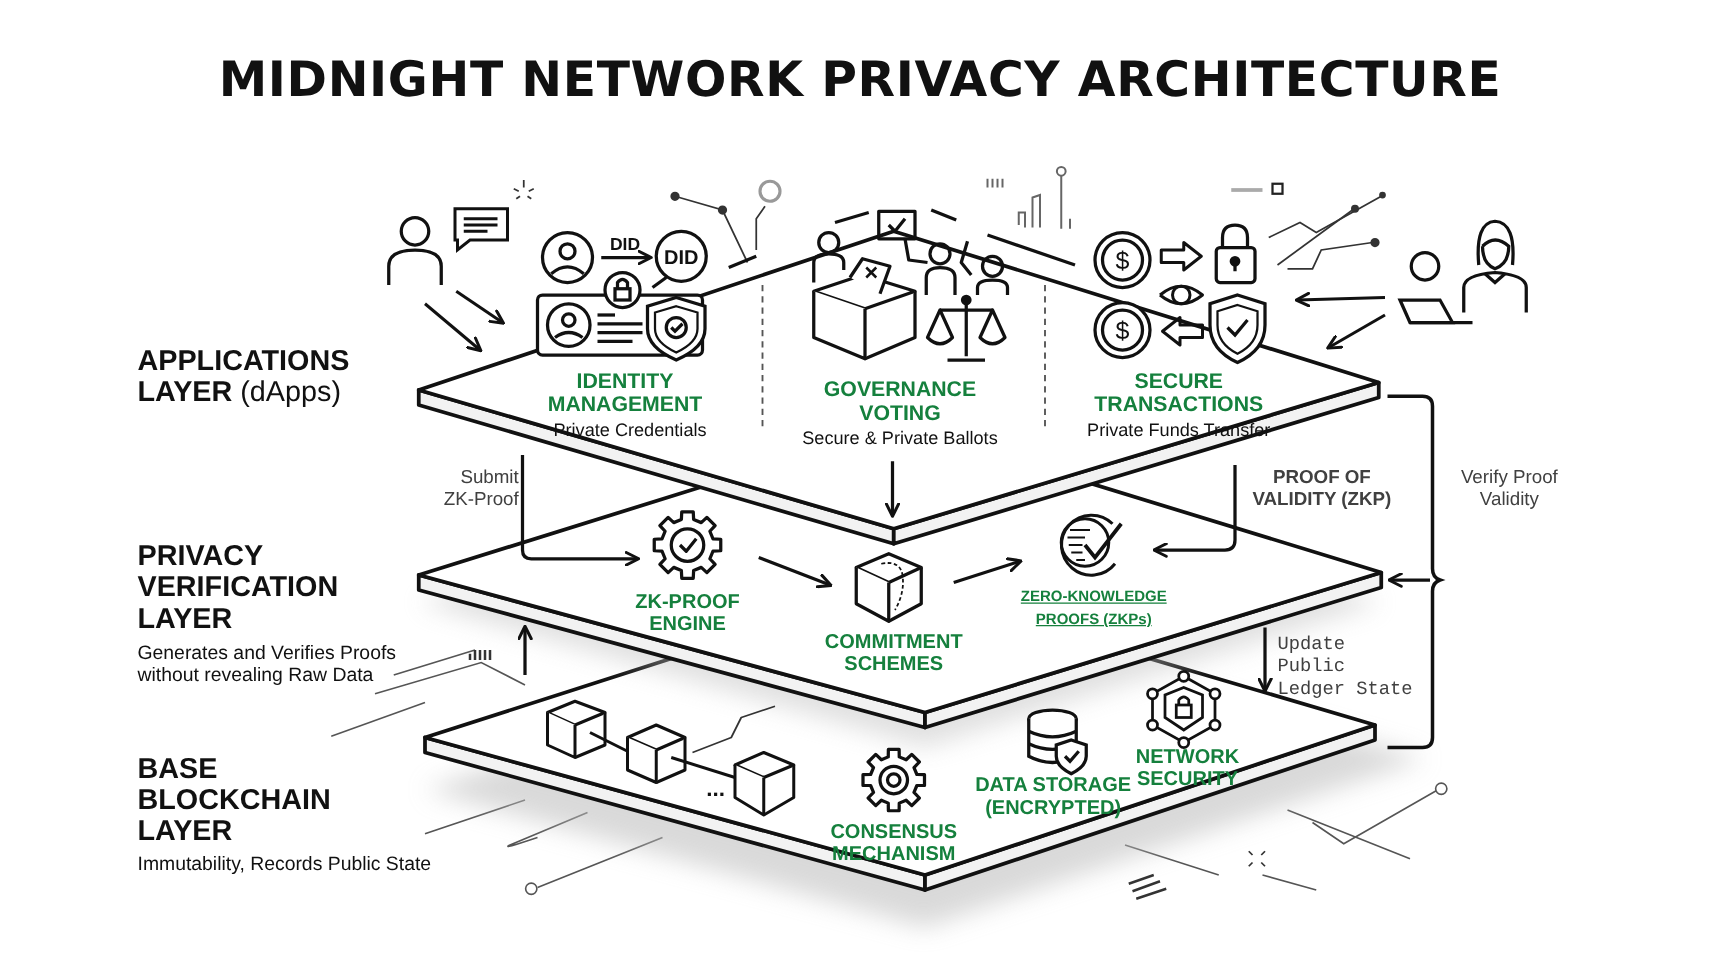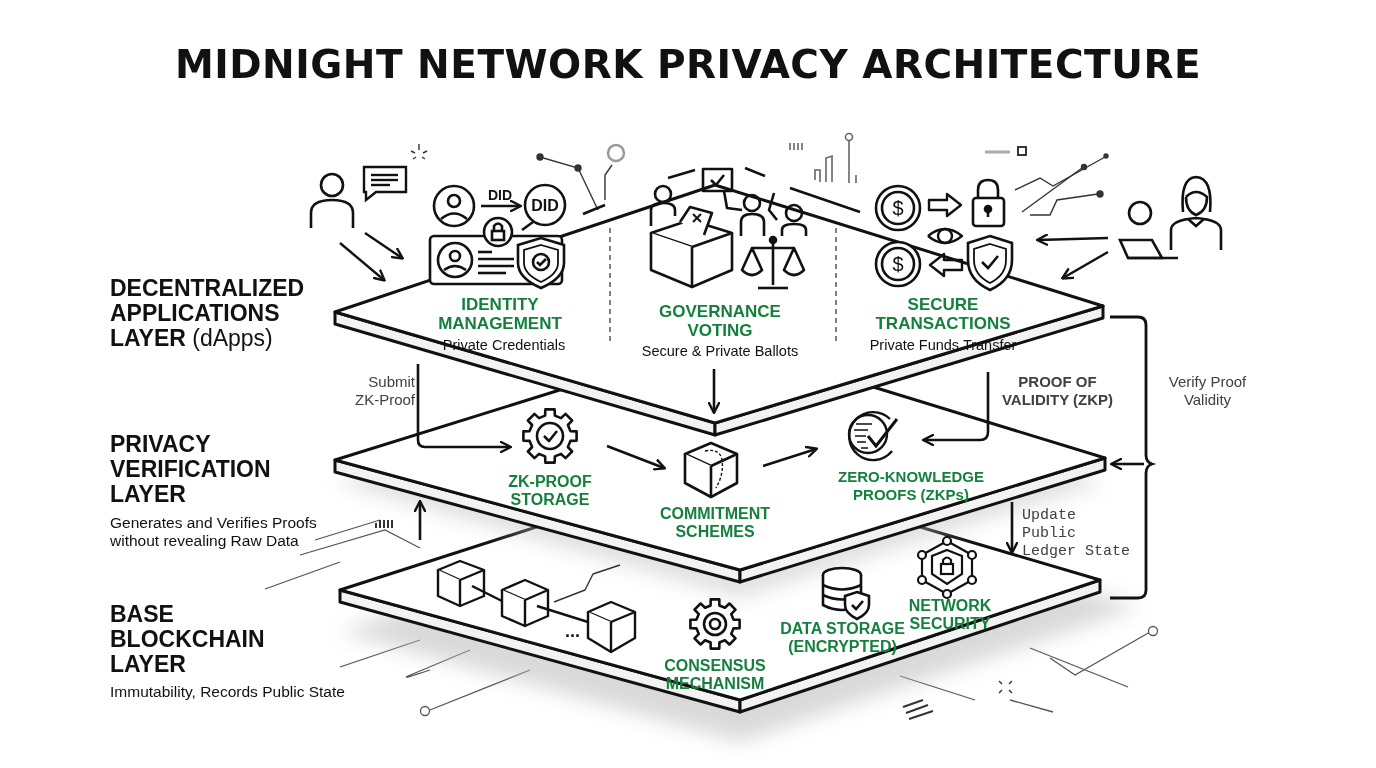--- a/index.html
+++ b/index.html
@@ -286,21 +286,20 @@
       <circle cx="922" cy="555" r="4" fill="#fff"></circle>
       <path d="M947,550 L962,556 L962,574 L947,584 L932,574 L932,556 Z"></path>
       <rect x="941" y="564" width="12" height="10"></rect>
       <path d="M943,564 L943,560 Q947,555 951,560 L951,564"></path>
     </g>
   </svg>
 
   <div class="title">MIDNIGHT NETWORK PRIVACY ARCHITECTURE</div>
 
   <div class="layer-label" style="top:276px;">
-    <div>DECENTRALIZED</div>
     <div>APPLICATIONS</div>
     <div><span>LAYER</span> <span class="light">(dApps)</span></div>
   </div>
 
   <div class="layer-label" style="top:432px;">
     <div>PRIVACY</div>
     <div>VERIFICATION</div>
     <div>LAYER</div>
   </div>
   <div class="layer-desc" style="top:514px;">
@@ -328,27 +327,27 @@
   <div class="node-sub" style="left:610px;top:343px;width:220px;">Secure &amp; Private Ballots</div>
 
   <div class="node-title" style="left:843px;top:295px;width:200px;">
     <div>SECURE</div>
     <div>TRANSACTIONS</div>
   </div>
   <div class="node-sub" style="left:843px;top:337px;width:200px;">Private Funds Transfer</div>
 
   <div class="node-title" style="left:480px;top:473px;width:140px;font-size:16px;line-height:18px;">
     <div>ZK-PROOF</div>
-    <div>STORAGE</div>
+    <div>ENGINE</div>
   </div>
   <div class="node-title" style="left:640px;top:505px;width:150px;font-size:16px;line-height:18px;">
     <div>COMMITMENT</div>
     <div>SCHEMES</div>
   </div>
-  <div class="node-title" style="left:826px;top:468px;width:170px;font-size:15px;line-height:18px;">
+  <div class="node-title" style="left:790px;top:468px;width:170px;font-size:12px;line-height:18px;text-decoration:underline;">
     <div>ZERO-KNOWLEDGE</div>
     <div>PROOFS (ZKPs)</div>
   </div>
 
   <div class="node-title" style="left:650px;top:657px;width:130px;font-size:16px;line-height:18px;">
     <div>CONSENSUS</div>
     <div>MECHANISM</div>
   </div>
   <div class="node-title" style="left:775px;top:620px;width:135px;font-size:16px;line-height:18px;">
     <div>DATA STORAGE</div>

